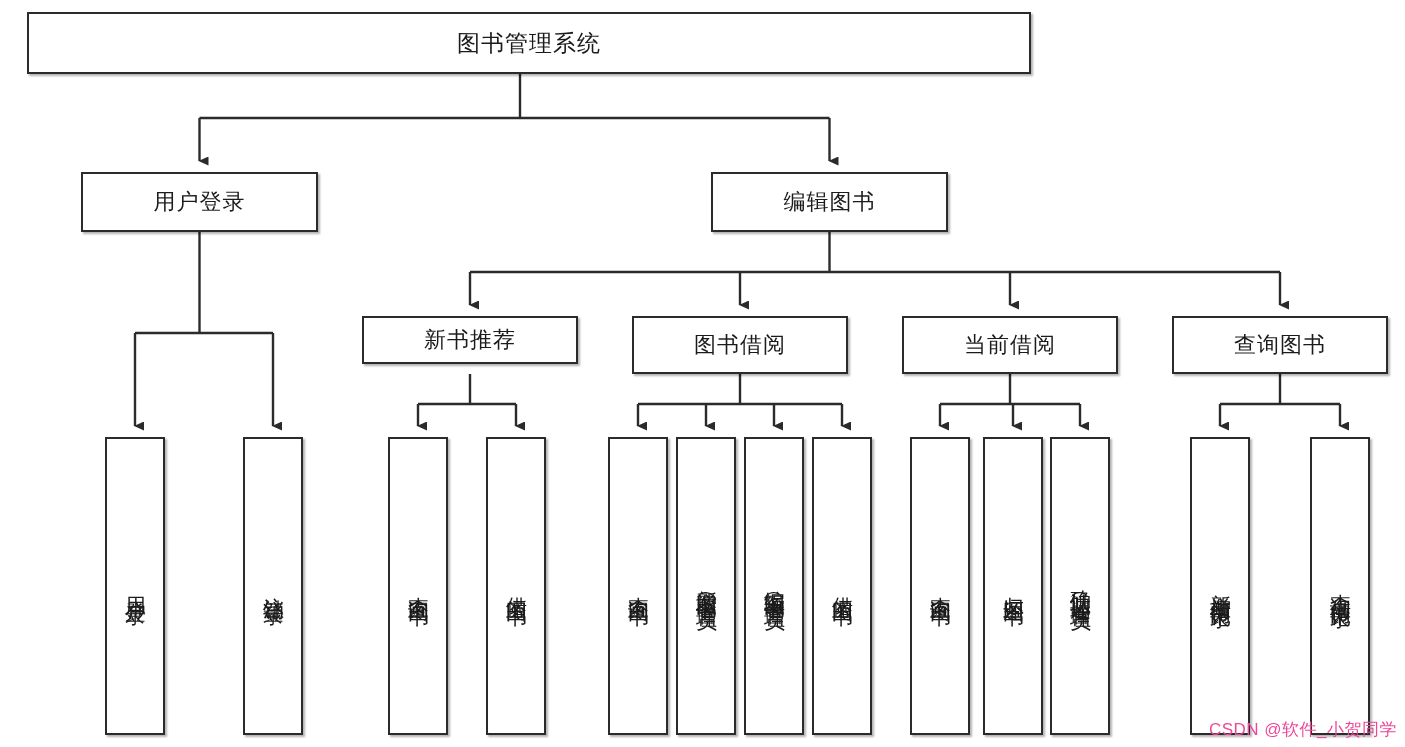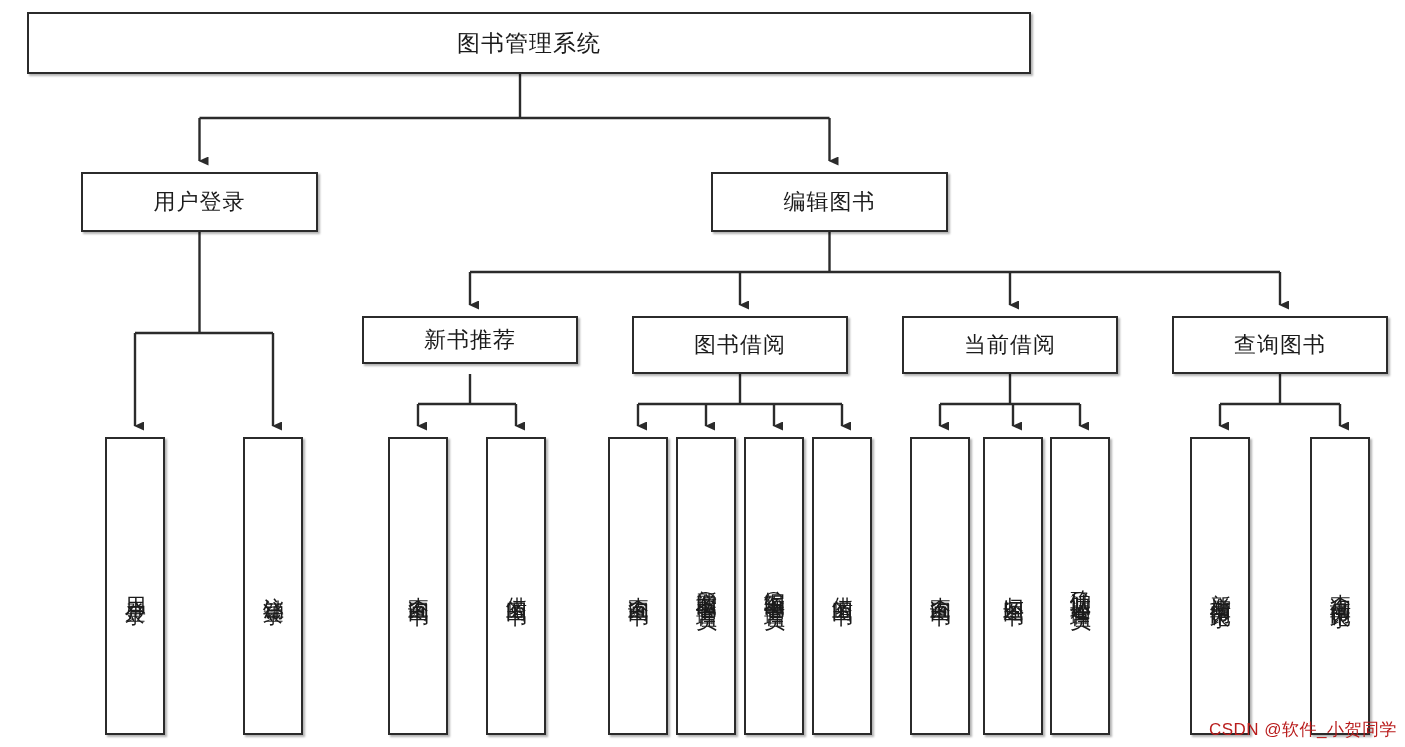--- a/index.html
+++ b/index.html
@@ -59,21 +59,21 @@
     display: flex;
     align-items: center;
     justify-content: center;
     width: 100%;
   }
   #watermark {
     position: absolute;
     right: 8px;
     bottom: 6px;
     font-size: 17px;
-    color: #b91c1c;
+    color: #ec4899;
     letter-spacing: 0.5px;
     white-space: nowrap;
     user-select: none;
   }
 </style>
 </head>
 <body>
 
 <div id="canvas">
 

